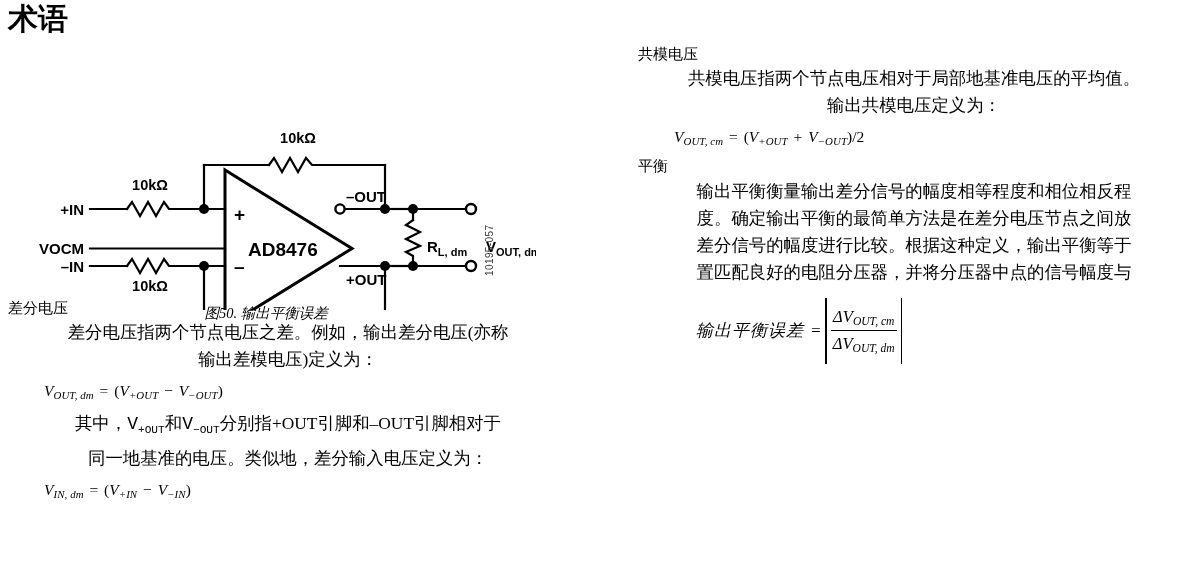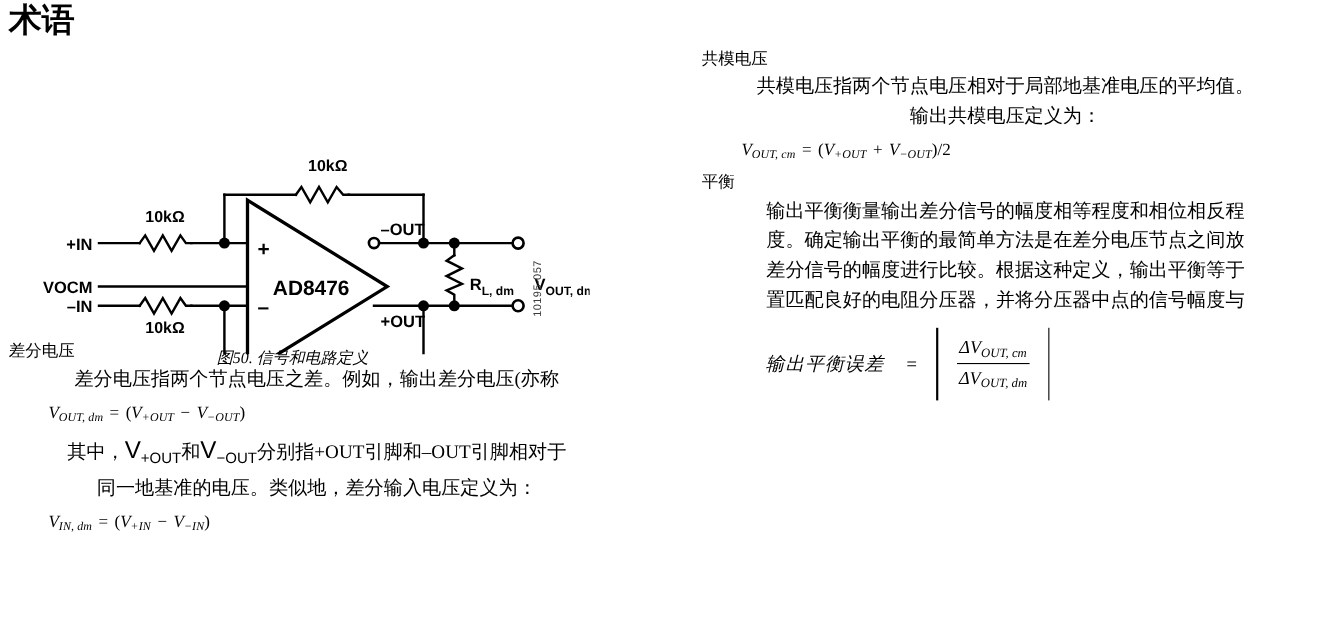--- a/index.html
+++ b/index.html
@@ -25,21 +25,21 @@
     font-weight: bold;
     font-size: 30px;
     letter-spacing: 0px;
     line-height: 1.1;
   }
 
   
   #col-left {
     position: absolute;
     left: 8px;
-    top: 48px;
+    top: 36px;
     width: 560px;
     height: 520px;
   }
   #col-right {
     position: absolute;
     left: 638px;
     top: 44px;
     width: 552px;
     height: 520px;
   }
@@ -72,23 +72,23 @@
     font-size: 0.70em;
     font-style: italic;
     vertical-align: -0.28em;
     letter-spacing: 0.1px;
   }
   .eq .op { font-style: normal; padding: 0 2px; }
   .eq .paren { font-style: normal; }
 
   
   .inlineV {
-    font-family: Liberation Sans, sans-serif;
+    font-family: Liberation Mono, monospace;
     font-style: normal;
-    font-size: 22px;
+    font-size: 18px;
   }
   .inlineV sub {
     font-size: 0.62em;
     vertical-align: -0.38em;
   }
 
   
   #figure-block {
     position: absolute;
     left: 8px;
@@ -122,21 +122,20 @@
     letter-spacing: 0.4px;
   }
 
   
   .eq-frac-row {
     display: flex;
     align-items: center;
     margin: 12px 0 0 58px;
     font-family: "Liberation Serif", serif;
     font-style: italic;
-    gap: 13px;
   }
   .eq-frac-lhs {
     font-size: 17px;
     font-style: italic;
     letter-spacing: 1px;
     padding-right: 4px;
   }
   .eq-eq {
     font-size: 17px;
     font-style: italic;
@@ -258,29 +257,30 @@
         <text x="411" y="172" font-size="15" font-weight="bold">
           <tspan>R</tspan><tspan dy="4" font-size="11">L, dm</tspan>
         </text>
 
         <text x="470" y="172" font-size="15" font-weight="bold">
           <tspan>V</tspan><tspan dy="4" font-size="11">OUT, dm</tspan>
         </text>
       </g>
     </svg>
 
-    <div id="fig-caption">图50. 信号和电路定义</div>
+    <div id="fig-caption">图50. 输出平衡误差</div>
     <div id="figure-id">10195-057</div>
   </div>
 
   <div style="position:absolute; left:0; top:262px; width:560px;">
 
     <div class="h-sub">差分电压</div>
 
     <p class="body-par">差分电压指两个节点电压之差。例如，输出差分电压(亦称</p>
+    <p class="body-par">输出差模电压)定义为：</p>
 
     <div class="eq">
       <span>V</span><sub>OUT, dm</sub>
       <span class="op">=</span>
       <span class="paren">(</span><span>V</span><sub>+OUT</sub>
       <span class="op">−</span>
       <span>V</span><sub>−OUT</sub><span class="paren">)</span>
     </div>
 
     <p class="body-par"><span>其中，</span><span class="inlineV"><span>V</span><sub>+OUT</sub></span><span>和</span><span class="inlineV"><span>V</span><sub>−OUT</sub></span><span>分别指+OUT引脚和–OUT引脚相对于</span></p>

